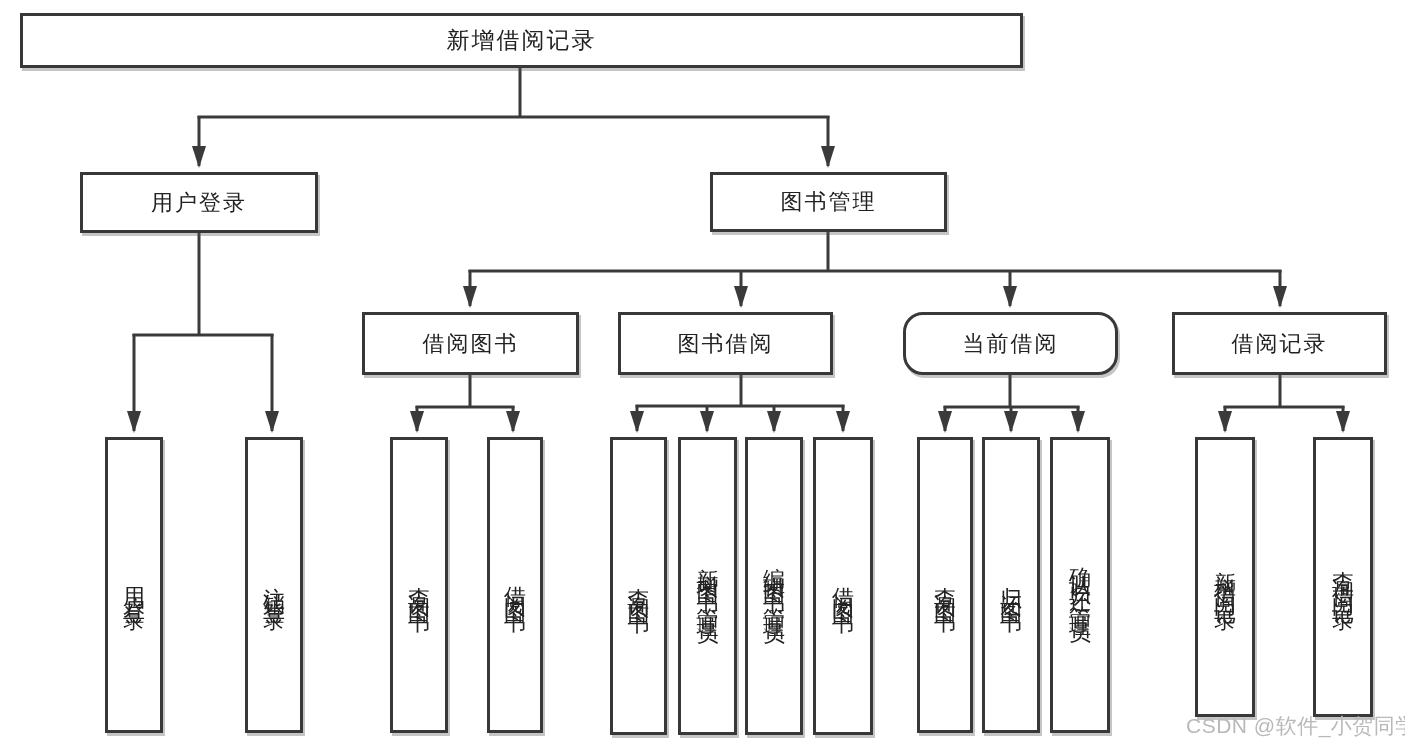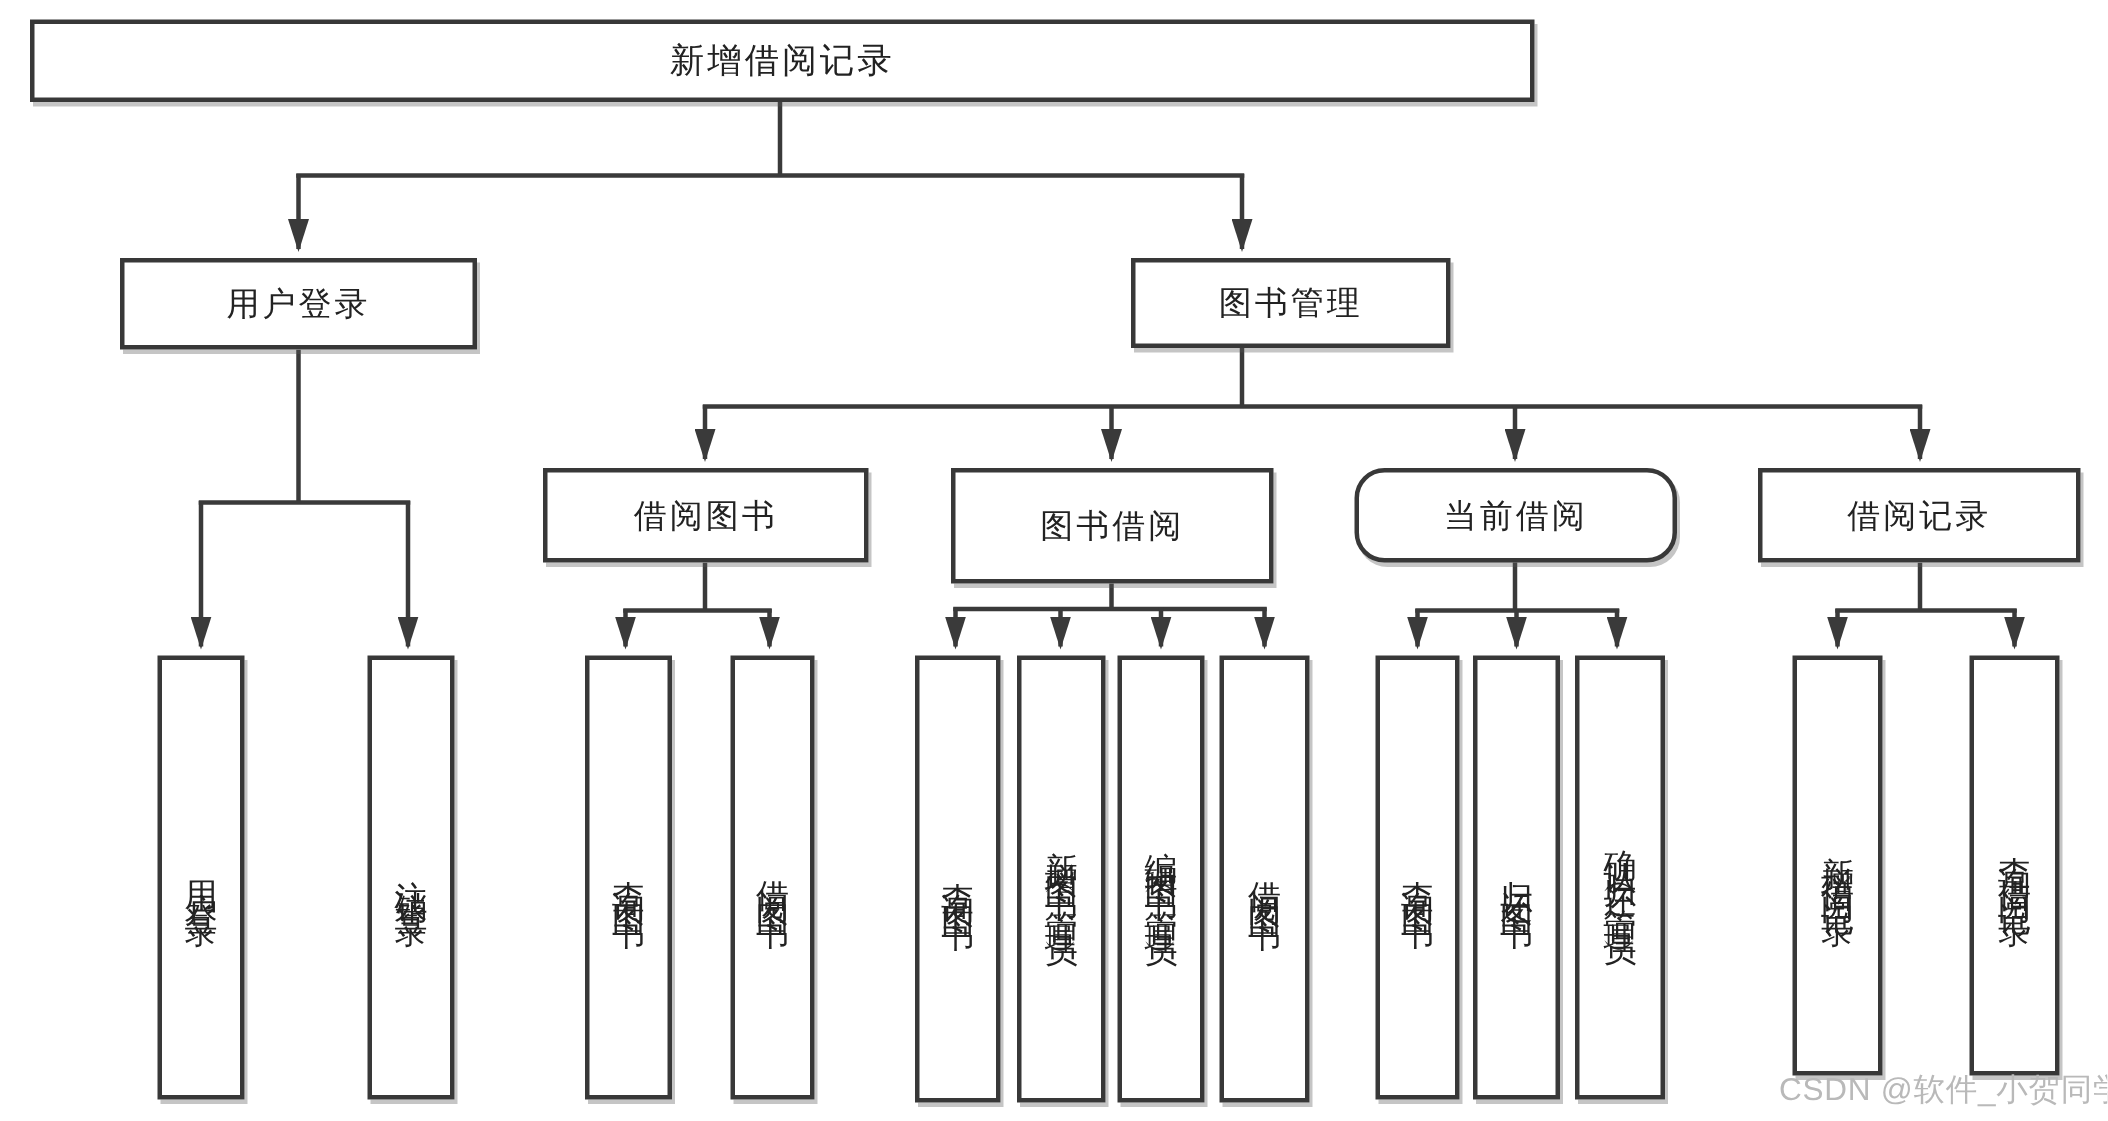--- a/index.html
+++ b/index.html
@@ -111,24 +111,24 @@
       <path d="M1280,375 V407"></path>
       <path d="M1223.5,407 H1344.5"></path>
       <line x1="1225" y1="406" x2="1225" y2="431" marker-end="url(#arrow)"></line>
       <line x1="1343" y1="406" x2="1343" y2="431" marker-end="url(#arrow)"></line>
     </g>
   </svg>
 
   <div class="node h title" style="left:20px; top:13px; width:1003px; height:55px;">新增借阅记录</div>
 
   <div class="node h" style="left:80px; top:172px; width:238px; height:61px;">用户登录</div>
-  <div class="node h" style="left:710px; top:172px; width:213px; height:60px;margin-left:44px;">图书管理</div>
+  <div class="node h" style="left:710px; top:172px; width:237px; height:60px;">图书管理</div>
 
   <div class="node h" style="left:362px; top:312px; width:217px; height:63px;">借阅图书</div>
-  <div class="node h" style="left:634px; top:312px; width:215px; height:77px;">图书借阅</div>
+  <div class="node h" style="left:618px; top:312px; width:215px; height:63px;">图书借阅</div>
   <div class="node h" style="left:903px; top:312px; width:215px; height:63px;border-radius:20px;">当前借阅</div>
   <div class="node h" style="left:1172px; top:312px; width:215px; height:63px;">借阅记录</div>
 
   <div class="node v" style="left:105px; top:437px; width:58px; height:296px;">用户登录</div>
   <div class="node v" style="left:245px; top:437px; width:58px; height:296px;">注销登录</div>
 
   <div class="node v" style="left:390px; top:437px; width:58px; height:296px;">查询图书</div>
   <div class="node v" style="left:487px; top:437px; width:56px; height:296px;">借阅图书</div>
 
   <div class="node v" style="left:610px; top:437px; width:57px; height:298px;">查询图书</div>

